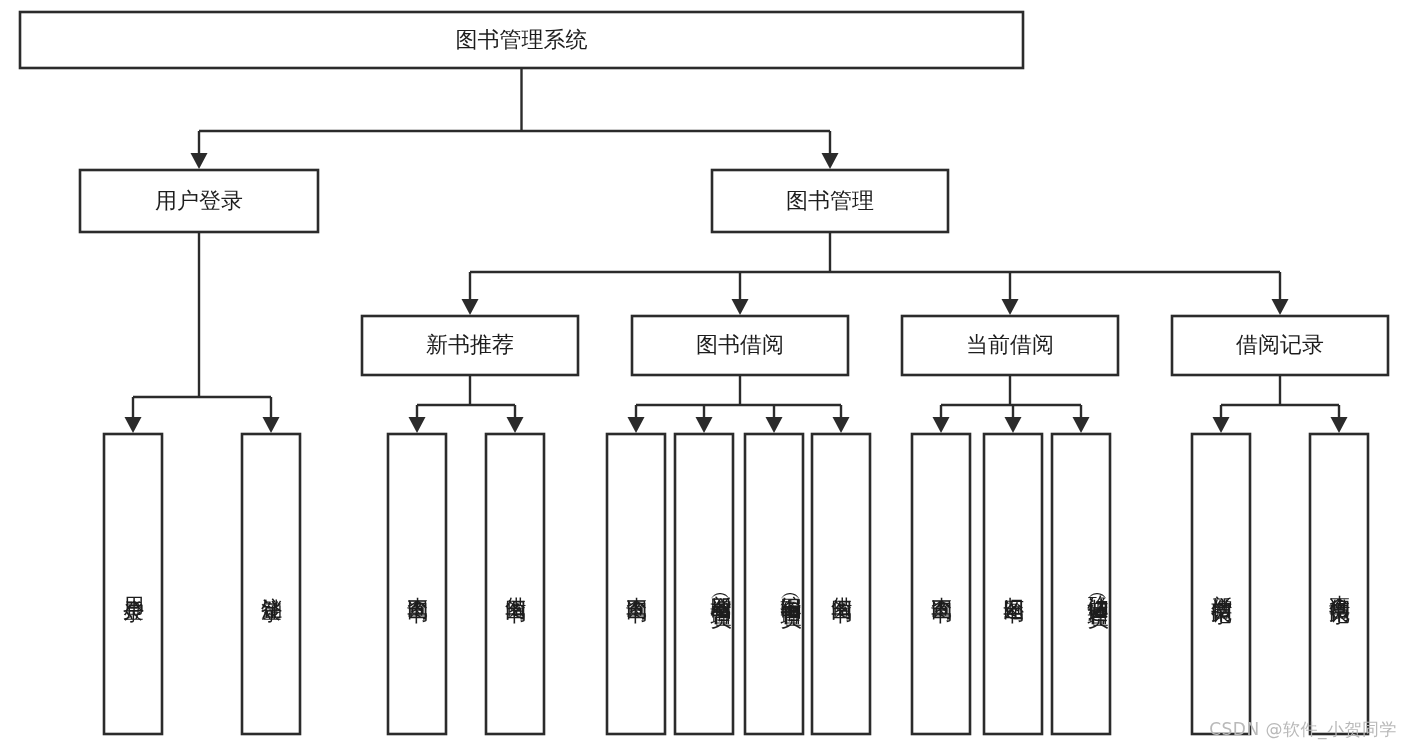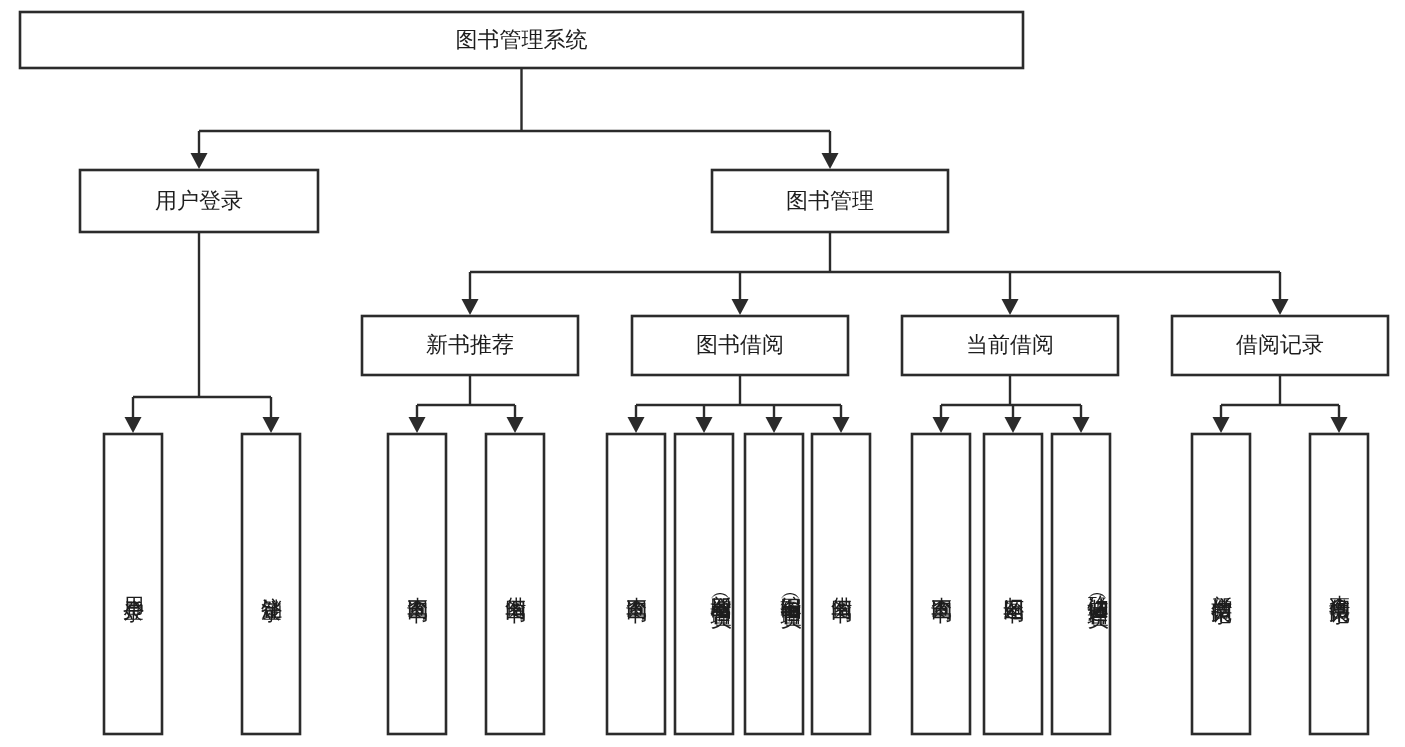--- a/index.html
+++ b/index.html
@@ -235,14 +235,15 @@
   <div class="node-label-v" style="left:912px; top:434px; width:58px; height:300px; display:flex; align-items:center; justify-content:center;">查询图书</div>
 
   <div class="node-label-v" style="left:984px; top:434px; width:58px; height:300px; display:flex; align-items:center; justify-content:center;">归还图书</div>
 
   <div class="node-label-v" style="left:1052px; top:440px; width:58px; height:294px; display:flex; align-items:flex-start; justify-content:center;">确认归还（管理员）</div>
 
   <div class="node-label-v" style="left:1192px; top:434px; width:58px; height:300px; display:flex; align-items:center; justify-content:center;">新增借阅记录</div>
 
   <div class="node-label-v" style="left:1310px; top:434px; width:58px; height:300px; display:flex; align-items:center; justify-content:center;">查询借阅记录</div>
 
+  <div class="watermark">CSDN @软件_小贺同学</div>
 
 </div>
 
 </body></html>

